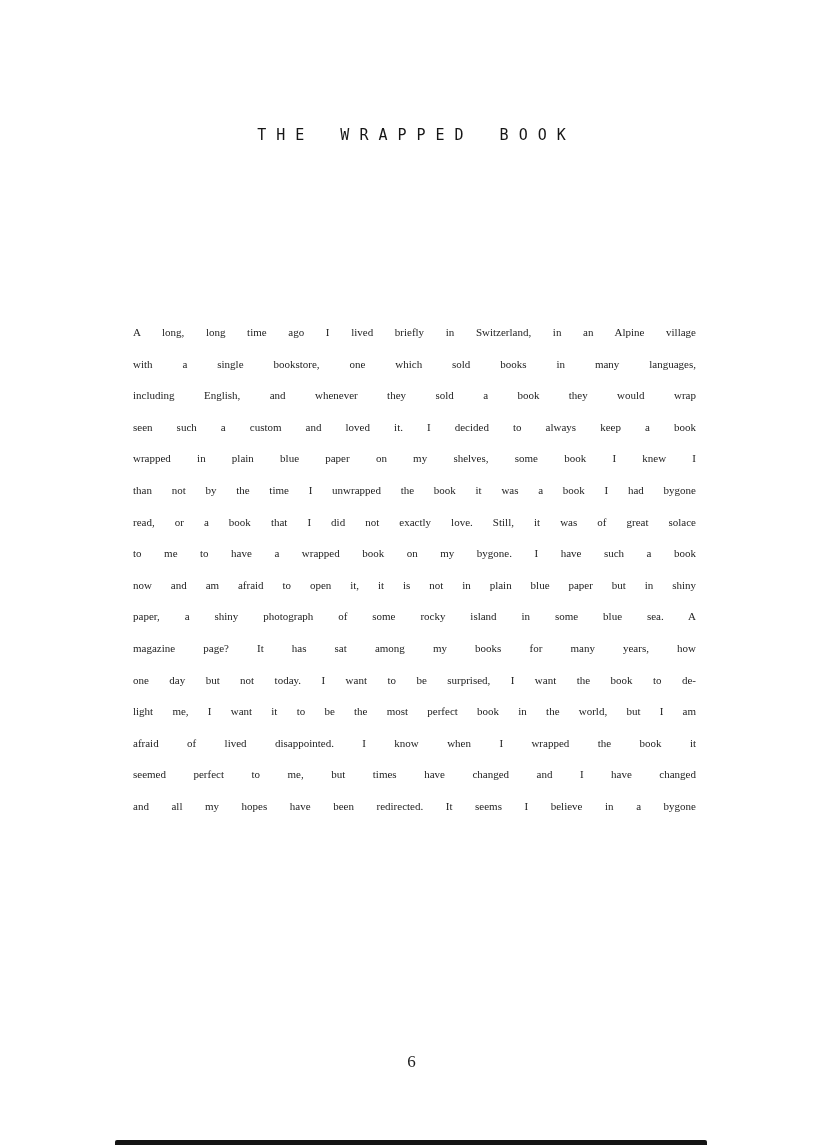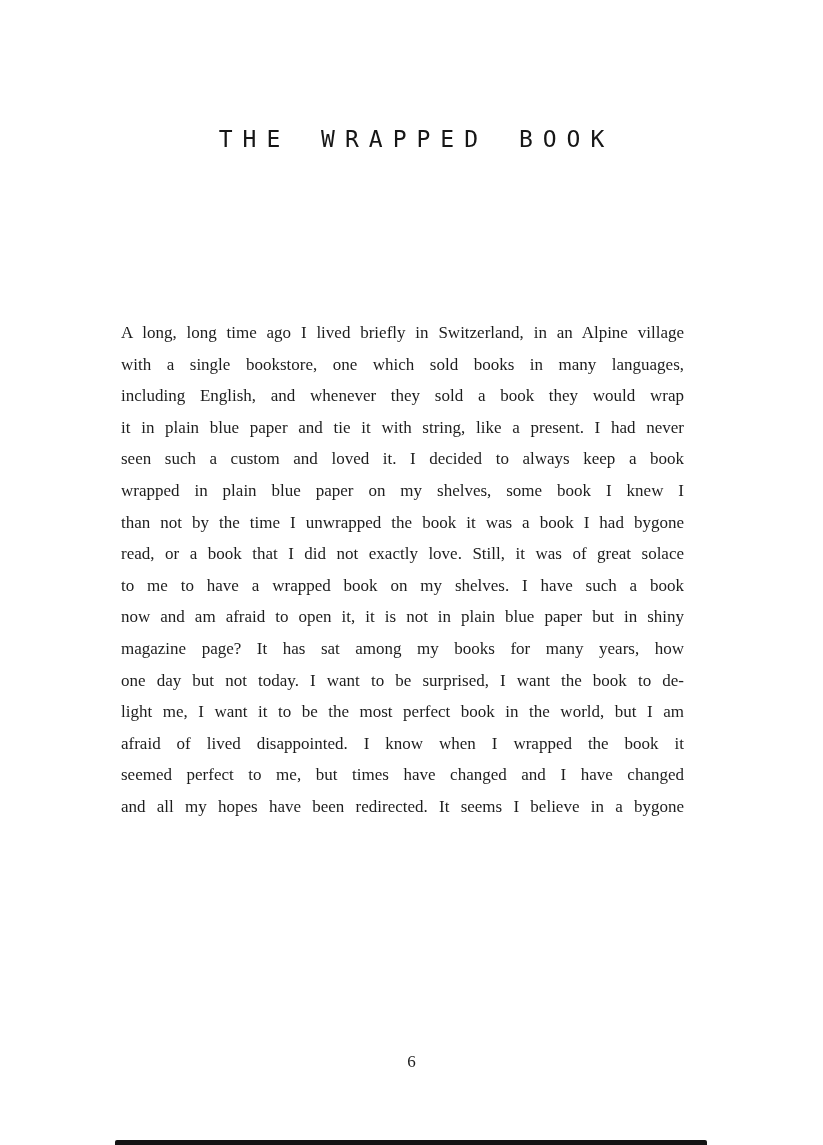--- a/index.html
+++ b/index.html
@@ -18,32 +18,32 @@
   }
   .chapter-title {
     position: absolute;
     top: 126px;
     left: 0;
     right: 0;
     margin: 0;
     text-align: center;
     font-family: "DejaVu Sans Mono", monospace;
     font-weight: 400;
-    font-size: 23px;
+    font-size: 15px;
     letter-spacing: 10px;
     word-spacing: 7px;
     text-indent: 10px; 
     color: #161616;
   }
   .body-text {
     position: absolute;
     top: 317px;
-    left: 121px;
+    left: 133px;
     width: 563px;
-    font-size: 17px;
+    font-size: 11px;
     line-height: 31.6px;
     color: #1d1d1d;
   }
   .body-line {
     text-align: justify;
     text-align-last: justify;
     -moz-text-align-last: justify;
   }
   .page-number {
     position: absolute;
@@ -68,27 +68,27 @@
 <body>
 
 <div class="page">
 
   <h1 class="chapter-title">THE WRAPPED BOOK</h1>
 
   <div class="body-text">
     <div class="body-line">A long, long time ago I lived briefly in Switzerland, in an Alpine village</div>
     <div class="body-line">with a single bookstore, one which sold books in many languages,</div>
     <div class="body-line">including English, and whenever they sold a book they would wrap</div>
-    <div class="body-line">it in plain blue paper and tie it with string, like a present. I had never</div>
     <div class="body-line">seen such a custom and loved it. I decided to always keep a book</div>
     <div class="body-line">wrapped in plain blue paper on my shelves, some book I knew I</div>
     <div class="body-line">than not by the time I unwrapped the book it was a book I had bygone</div>
     <div class="body-line">read, or a book that I did not exactly love. Still, it was of great solace</div>
-    <div class="body-line">to me to have a wrapped book on my shelves. I have such a book</div>
+    <div class="body-line">to me to have a wrapped book on my bygone. I have such a book</div>
     <div class="body-line">now and am afraid to open it, it is not in plain blue paper but in shiny</div>
+    <div class="body-line">paper, a shiny photograph of some rocky island in some blue sea. A</div>
     <div class="body-line">magazine page? It has sat among my books for many years, how</div>
     <div class="body-line">one day but not today. I want to be surprised, I want the book to de-</div>
     <div class="body-line">light me, I want it to be the most perfect book in the world, but I am</div>
     <div class="body-line">afraid of lived disappointed. I know when I wrapped the book it</div>
     <div class="body-line">seemed perfect to me, but times have changed and I have changed</div>
     <div class="body-line">and all my hopes have been redirected. It seems I believe in a bygone</div>
   </div>
 
   <div class="page-number">6</div>
 

